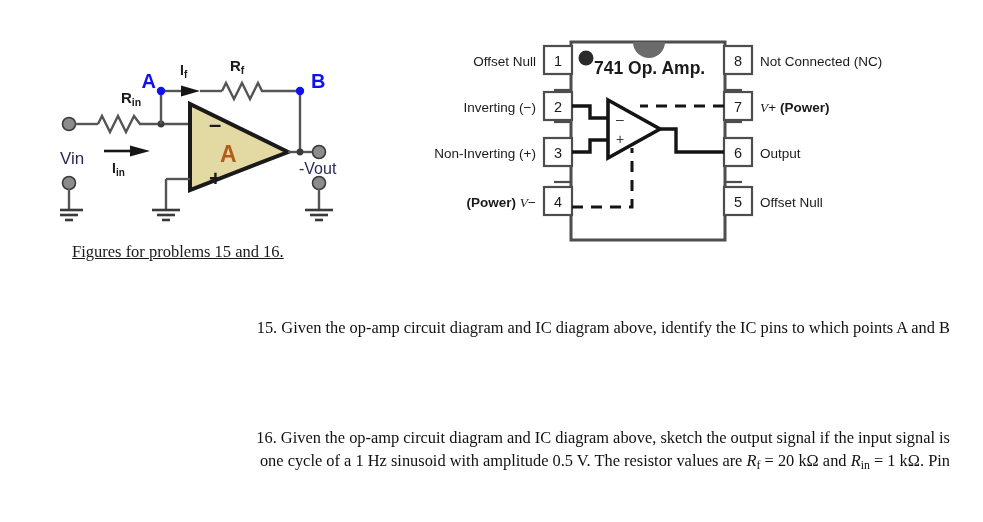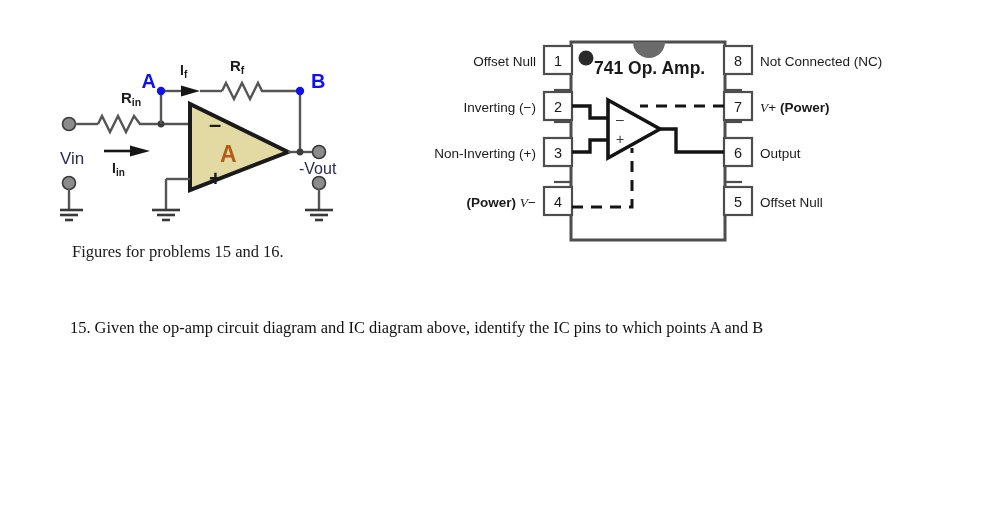--- a/index.html
+++ b/index.html
@@ -31,30 +31,31 @@
     top: 30px;
   }
   .caption {
     position: absolute;
     left: 72px;
     top: 242px;
     font-family: "Liberation Serif", serif;
     font-size: 16.5px;
     color: #1a1a1a;
     white-space: nowrap;
+    text-decoration: underline;
   }
   .question {
     position: absolute;
     left: 70px;
     width: 880px;
     font-family: "Liberation Serif", serif;
     font-size: 16.4px;
     line-height: 22.5px;
     color: #111111;
-    text-align: left;
+    text-align: right;
   }
   #question-15 { top: 317px; }
   #question-16 { top: 427px; }
   .q-line { display: block; white-space: nowrap; }
   i.var { font-style: italic; }
   sub.sb { font-size: 0.72em; vertical-align: -0.22em; }
   .nowrap { white-space: nowrap; }
 </style>
 </head>
 <body>
@@ -211,13 +212,15 @@
   </svg>
 
   <div class="caption">Figures for problems 15 and 16.</div>
 </div>
 
 <div class="question" id="question-15">
   <span class="q-line">15. Given the op-amp circuit diagram and IC diagram above, identify the IC pins to which points A and B</span>
 </div>
 
 <div class="question" id="question-16">
+  <span class="q-line">16. Given the op-amp circuit diagram and IC diagram above, sketch the output signal if the input signal is</span>
+  <span class="q-line"><span>one cycle of a 1 Hz sinusoid with amplitude 0.5 V. The resistor values are </span><span class="nowrap"><i class="var">R</i><sub class="sb">f</sub></span><span> = 20 kΩ and </span><span class="nowrap"><i class="var">R</i><sub class="sb">in</sub></span><span> = 1 kΩ. Pin</span></span>
 </div>
 
 </body></html>

